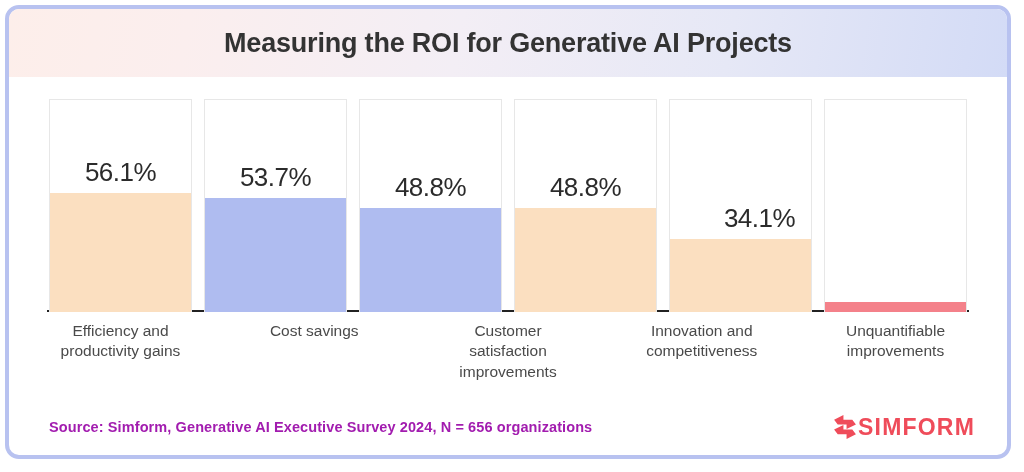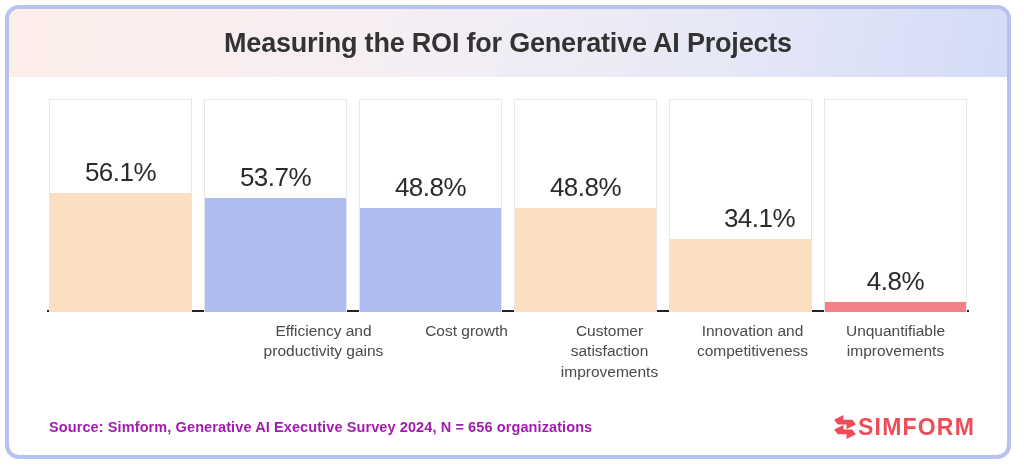--- a/index.html
+++ b/index.html
@@ -106,21 +106,21 @@
     text-align: center;
     font-size: 26px;
     font-weight: normal;
     color: #2b2b2b;
     letter-spacing: -0.5px;
   }
 
   
   .labels-row {
     display: flex;
-    justify-content: flex-end;
+    justify-content: space-between;
     padding: 9px 30px 0 30px;
     box-sizing: border-box;
   }
   .cat-label {
     width: 143px;
     text-align: center;
     font-size: 15.5px;
     color: #4a4a4a;
     line-height: 1.32;
   }
@@ -190,26 +190,25 @@
           <div class="bar-value" style="bottom: 109px;">48.8%</div>
         </div>
         <div class="bar-col">
           <div class="bar-track"></div>
           <div class="bar-fill" style="height: 73px; background: rgb(251, 223, 192);"></div>
           <div class="bar-value" style="bottom: 78px; padding-left: 38px;">34.1%</div>
         </div>
         <div class="bar-col">
           <div class="bar-track"></div>
           <div class="bar-fill" style="height: 10px; background: rgb(244, 129, 138);"></div>
-          <div class="bar-value" style="bottom: 15px;">4.8%</div>
         </div>
       </div>
     <div class="labels-row" id="labels-row">
         <div class="cat-label">Efficiency and productivity gains</div>
-        <div class="cat-label">Cost growth</div>
+        <div class="cat-label">Cost savings</div>
         <div class="cat-label">Customer satisfaction improvements</div>
         <div class="cat-label">Innovation and competitiveness</div>
         <div class="cat-label">Unquantifiable improvements</div>
       </div>
   </div>
 
   <div class="footer">
     <div class="source-note">Source: Simform, Generative AI Executive Survey 2024, N = 656 organizations</div>
     <div class="logo">
       <svg class="logo-mark" viewBox="0 0 100 100">

